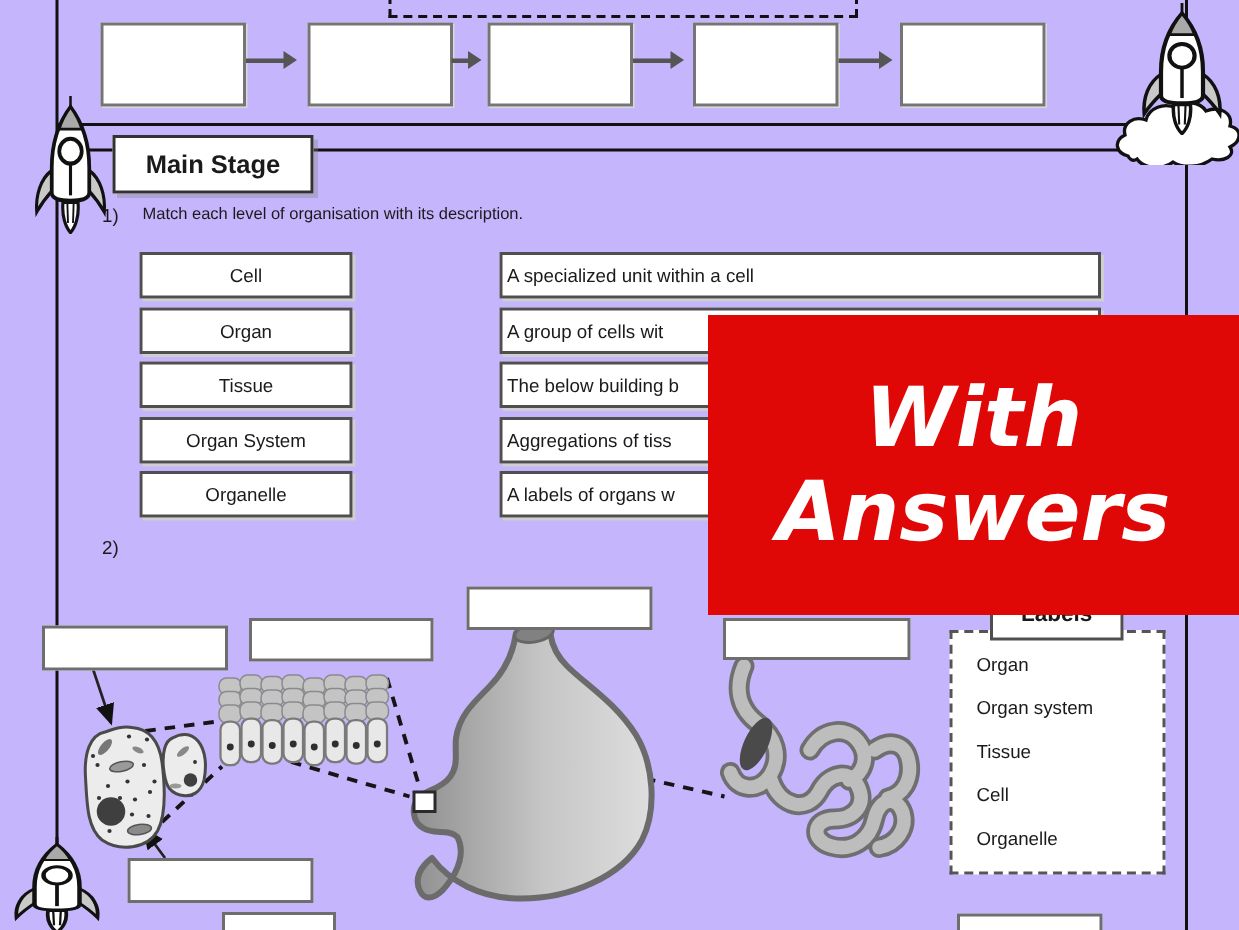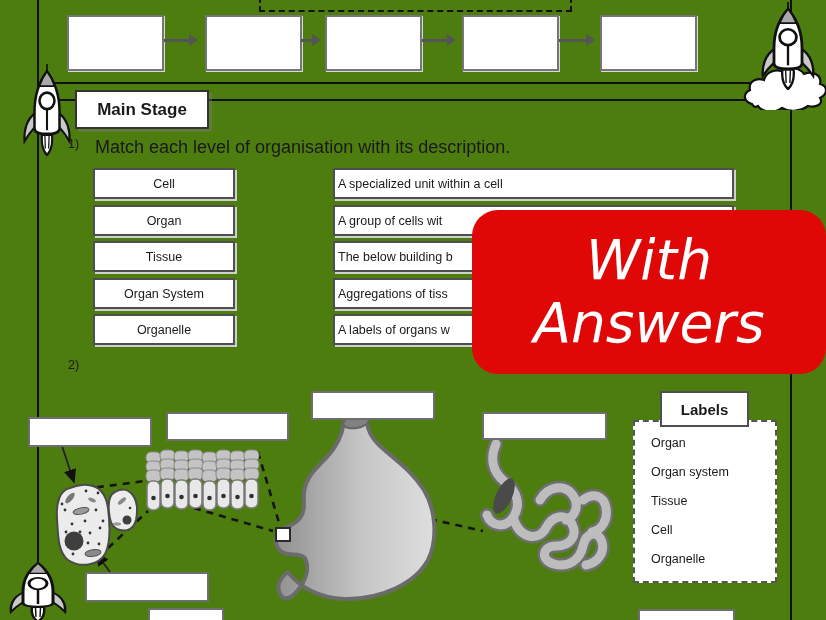--- a/index.html
+++ b/index.html
@@ -1,49 +1,49 @@
 <!DOCTYPE html>
 <html><head>
 <meta charset="utf-8">
 <style>
   html,body{margin:0;padding:0;}
-  .page{position:relative;width:826px;height:620px;background:#4d7c0f;overflow:hidden;
+  .page{position:relative;width:826px;height:620px;background:#c4b5fd;overflow:hidden;
         font-family:"Liberation Sans",sans-serif;color:#1a1a1a;}
   
   .vline,.hline{position:absolute;background:#111;z-index:1;}
   .vline{width:2px;}
   .hline{height:2px;}
   
   .fbox{position:absolute;top:15px;width:93px;height:52px;background:#fff;
         border:2px solid #757575;box-shadow:1px 1px 0 #d9d9d9;z-index:2;}
   .farrow{position:absolute;top:39px;height:2.5px;background:#555;z-index:2;}
   .farrow::after{content:"";position:absolute;right:-8px;top:-4.7px;width:0;height:0;
         border-left:9px solid #555;border-top:6px solid transparent;border-bottom:6px solid transparent;}
   .dashedtop{position:absolute;left:259px;top:-22px;width:309px;height:30px;
         border:2px dashed #111;z-index:2;background:transparent;}
   
   .mainstage{position:absolute;left:75px;top:90px;width:130px;height:35px;background:#fff;
         border:2px solid #333;box-shadow:3px 3px 0 rgba(130,130,130,.35);
         display:flex;align-items:center;justify-content:center;
         font-weight:bold;font-size:17px;z-index:3;}
   
-  .qline{position:absolute;font-size:18px;z-index:3;white-space:nowrap;}
+  .qline{position:absolute;font-size:11px;z-index:3;white-space:nowrap;}
   .qnum{position:absolute;font-size:12.5px;z-index:3;}
   
   .termbox{position:absolute;left:93px;width:138px;height:27px;background:#fff;
         border:2px solid #4f4f4f;box-shadow:2px 2px 0 #cfcfcf;
         display:flex;align-items:center;justify-content:center;font-size:12.5px;z-index:3;}
   .descbox{position:absolute;left:333px;width:394px;height:27px;background:#fff;
         border:2px solid #4f4f4f;box-shadow:2px 2px 0 #cfcfcf;
         display:flex;align-items:center;font-size:12.5px;padding-left:3px;z-index:3;}
   
-  .overlay{position:absolute;left:472px;top:210px;width:354px;height:164px;z-index:50;
+  .overlay{position:absolute;left:472px;top:210px;width:354px;height:200px;z-index:50;
         display:flex;flex-direction:column;align-items:center;justify-content:center;
-        font-family:"DejaVu Sans",sans-serif;font-weight:normal;font-style:italic;
-        font-size:55px;line-height:1.15;border-radius:26px;}
+        font-family:"DejaVu Sans",sans-serif;font-weight:bold;font-style:italic;
+        font-size:55px;line-height:1.15;}
   
   .lblbox{position:absolute;background:#fff;border:2px solid #6e6e6e;z-index:3;}
   
   .labels-dash{position:absolute;left:633px;top:420px;width:144px;height:163px;
         border:2px dashed #555;z-index:3;background:#fff;box-sizing:border-box;
         display:flex;flex-direction:column;padding:14px 0 0 16px;}
   .labels-dash .item{height:31.4px;font-size:12.5px;}
   .labels-title{position:absolute;left:660px;top:391px;width:85px;height:32px;background:#fff;
         border:2px solid #4f4f4f;display:flex;align-items:center;justify-content:center;
         font-weight:bold;font-size:15px;z-index:4;}

